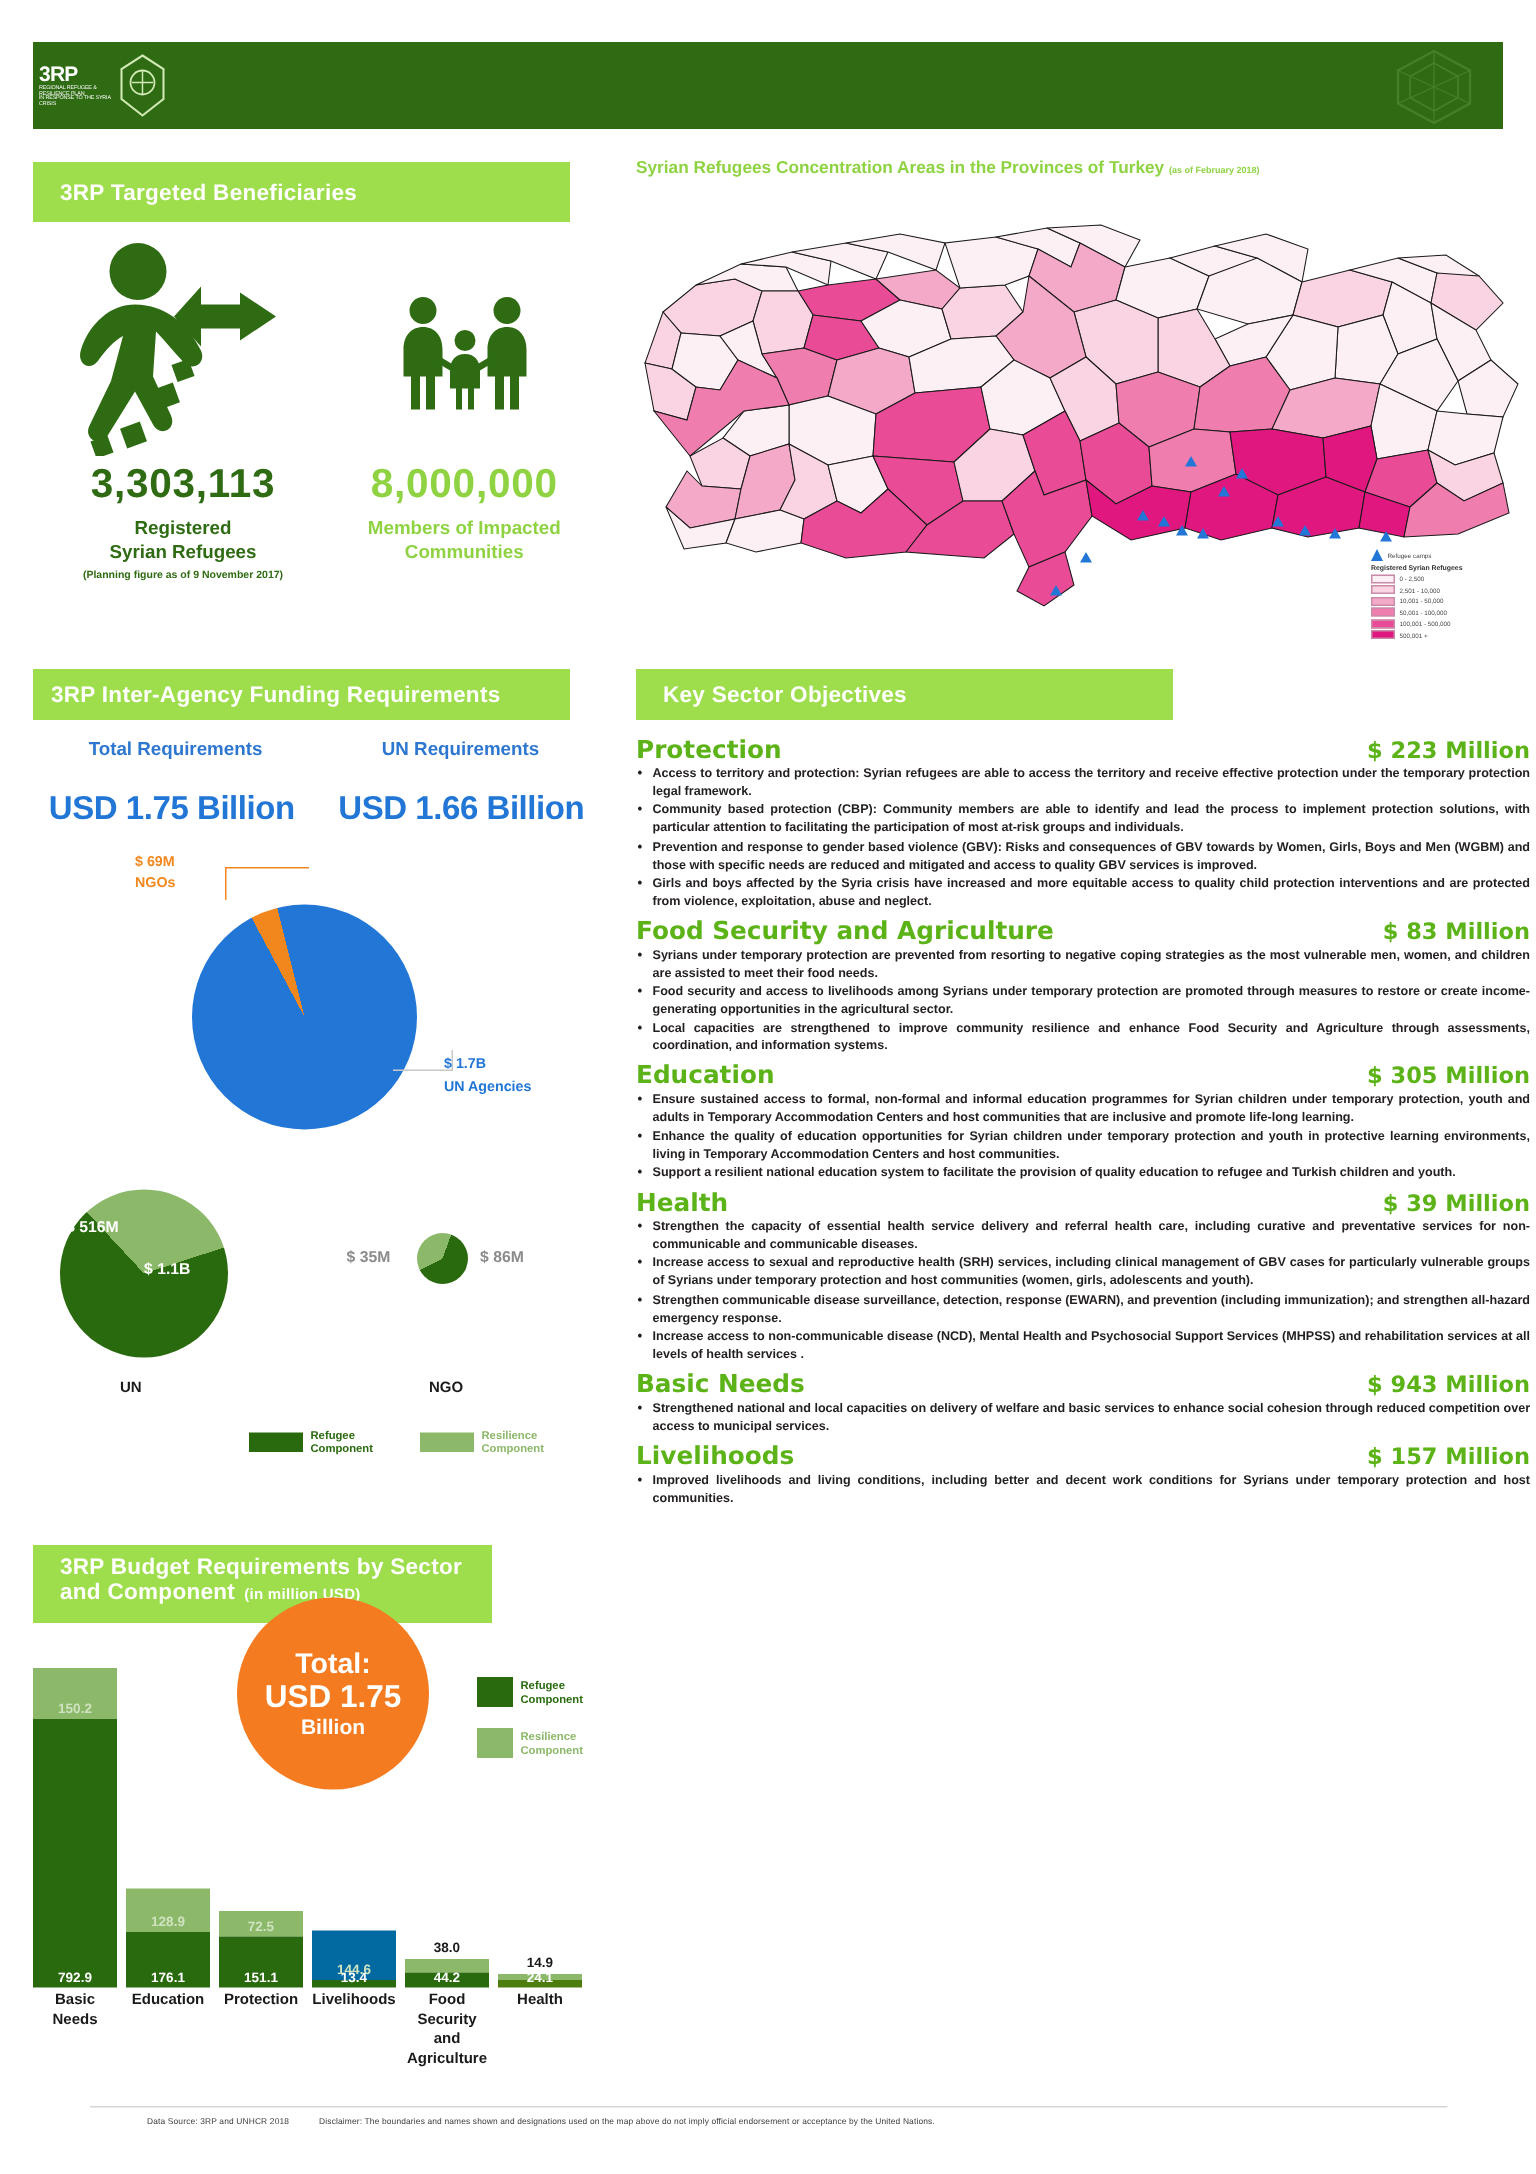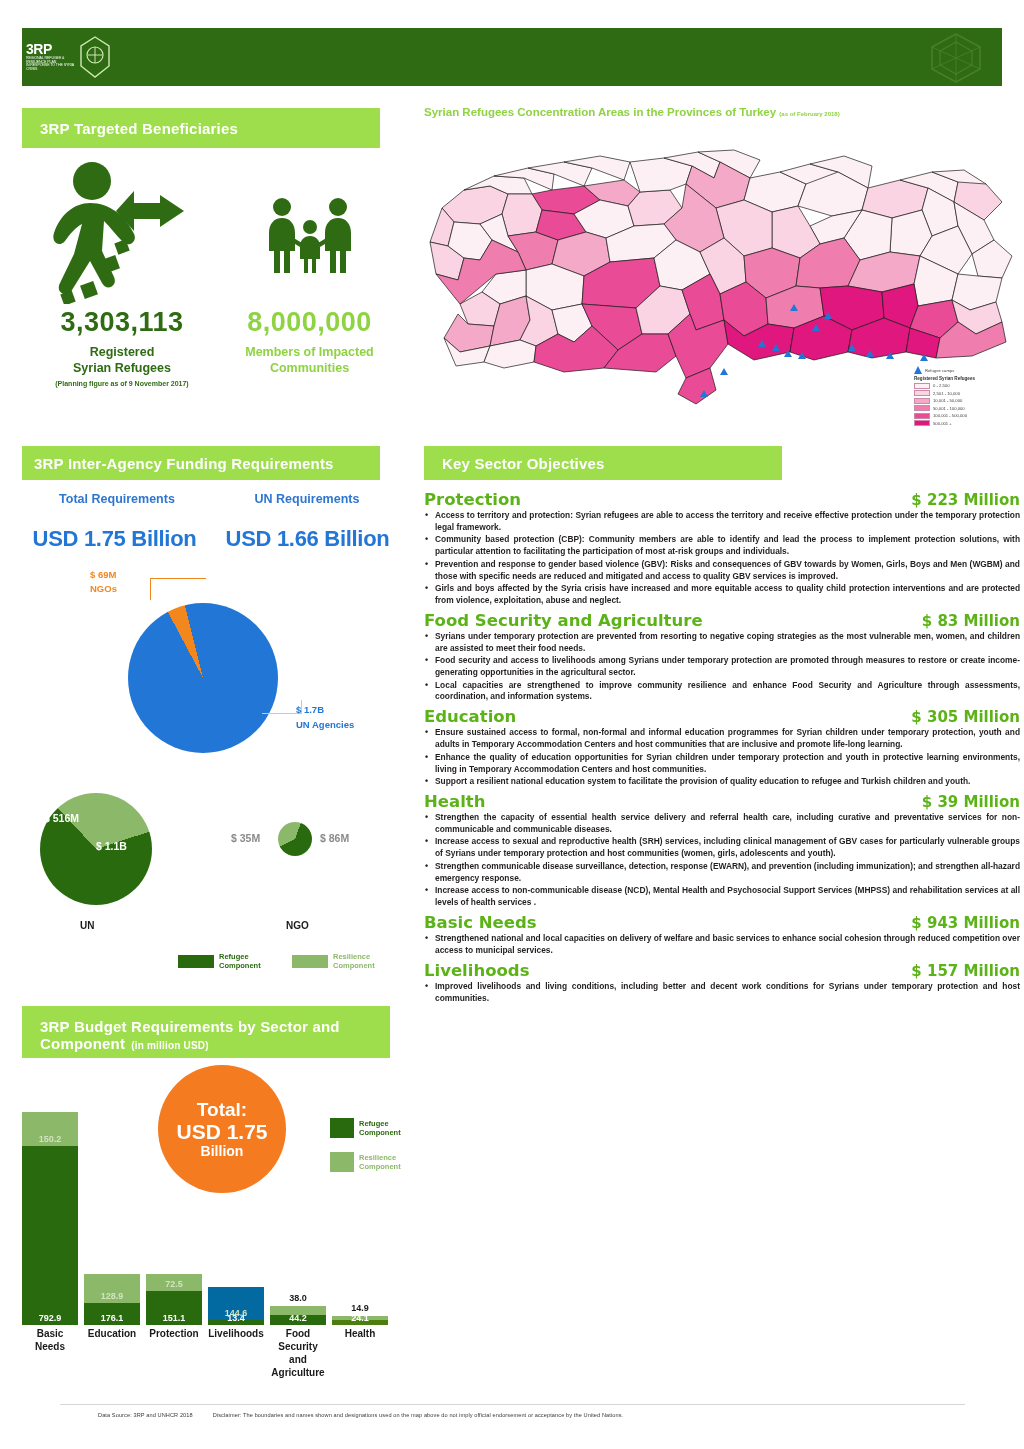--- a/index.html
+++ b/index.html
@@ -78,31 +78,31 @@
   .lbl-ngo { position:absolute; left:90px; top:568px; color:#f2871e; font-weight:bold; font-size:9.5px; text-align:left; line-height:1.5;}
   .lead-ngo { position:absolute; left:150px; top:578px; width:56px; height:22px; border-left:1px solid #f2871e; border-top:1px solid #f2871e; }
   .lbl-un { position:absolute; left:296px; top:703px; color:#2276d6; font-weight:bold; font-size:9.5px; line-height:1.55; }
   .lead-un { position:absolute; left:262px; top:700px; width:40px; height:14px; border-right:1px solid #c8c8c8; border-bottom:1px solid #c8c8c8; }
 
   .pie-un { position:absolute; left:40px; top:793px; width:112px; height:112px; border-radius:50%; }
   .pie-ngo { position:absolute; left:278px; top:822px; width:34px; height:34px; border-radius:50%; }
   .pie-lbl { position:absolute; font-weight:bold; font-size:10.5px; }
   .cat-lbl { position:absolute; font-weight:bold; font-size:10px; color:#1a1a1a; }
 
-  .legend-row { position:absolute; display:flex; align-items:center; gap:5px;margin-left:12px; }
+  .legend-row { position:absolute; display:flex; align-items:center; gap:5px; }
   .sw { width:36px; height:13px; display:block; }
   .sw-dark { background:#2a6a0f; }
   .sw-light { background:#8cb86a; }
   .lg-txt { font-size:7.5px; font-weight:bold; line-height:1.25; }
   .lg-dark { color:#2a6a0f; }
   .lg-light { color:#8cb86a; }
 
   
-  #budget-banner { position:absolute; left:22px; top:1006px; width:368px; height:52px;
-    align-items:flex-start; padding-top:6px; flex-direction:column; justify-content:center; }
+  #budget-banner { position:absolute; left:22px; top:1030px; width:306px; height:52px;
+    align-items:flex-start; padding-top:6px; flex-direction:column; justify-content:flex-start; }
   .bubble { position:absolute; left:158px; top:1065px; width:128px; height:128px; border-radius:50%;
     background:#f47b20; color:#fff; display:flex; flex-direction:column; align-items:center; justify-content:center;
     text-align:center; line-height:1.12; }
   .bubble .l1 { font-size:19px; font-weight:bold; }
   .bubble .l2 { font-size:21px; font-weight:bold; }
   .bubble .l3 { font-size:14px; font-weight:bold; }
 
   .chart { position:absolute; left:22px; top:1110px; width:380px; height:215px; }
   .bar-group { position:absolute; bottom:0; width:56px; display:flex; flex-direction:column; justify-content:flex-end; }
   .seg { width:100%; position:relative; }
@@ -300,21 +300,21 @@
         <div class="seg-val" style="color: rgb(207, 227, 192);">150.2</div>
       </div>
       <div class="seg seg-ref" style="height: 179.446px; background: rgb(42, 106, 15);">
         <div class="seg-val">792.9</div>
       </div>
     </div>
     <div class="bar-group" style="left: 62px;">
       <div class="seg seg-res" style="height: 29.1721px; background: rgb(140, 184, 106);">
         <div class="seg-val" style="color: rgb(207, 227, 192);">128.9</div>
       </div>
-      <div class="seg seg-ref" style="height: 22px; background: rgb(42, 106, 15);">
+      <div class="seg seg-ref" style="height: 37px; background: rgb(42, 106, 15);">
         <div class="seg-val">176.1</div>
       </div>
     </div>
     <div class="bar-group" style="left: 124px;">
       <div class="seg seg-res" style="height: 16.4079px; background: rgb(140, 184, 106);">
         <div class="seg-val" style="color: rgb(207, 227, 192);">72.5</div>
       </div>
       <div class="seg seg-ref" style="height: 34.1963px; background: rgb(42, 106, 15);">
         <div class="seg-val">151.1</div>
       </div>

